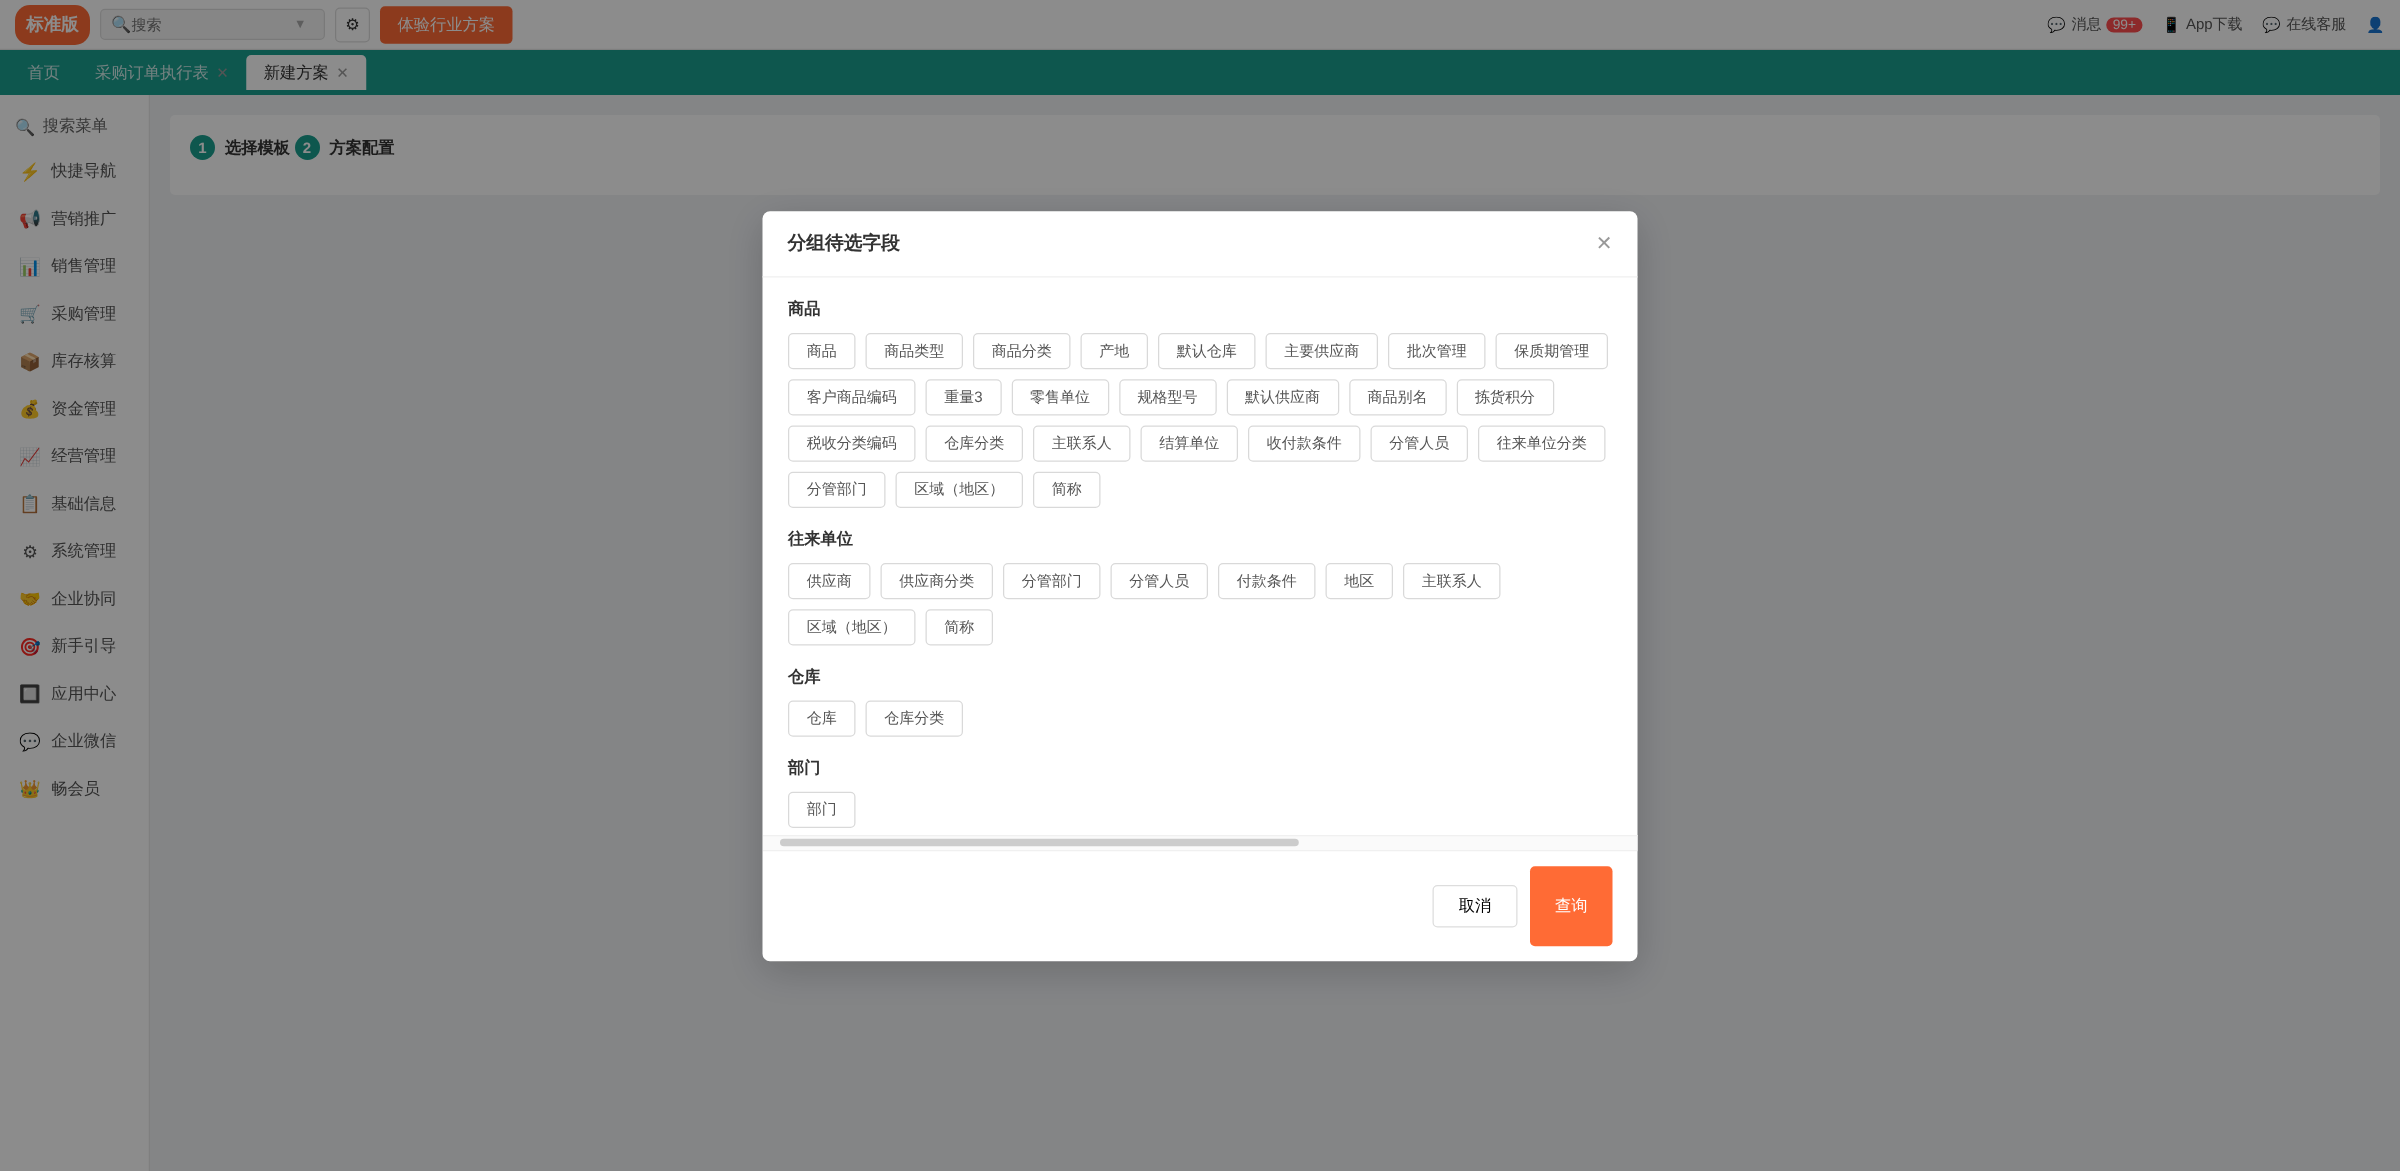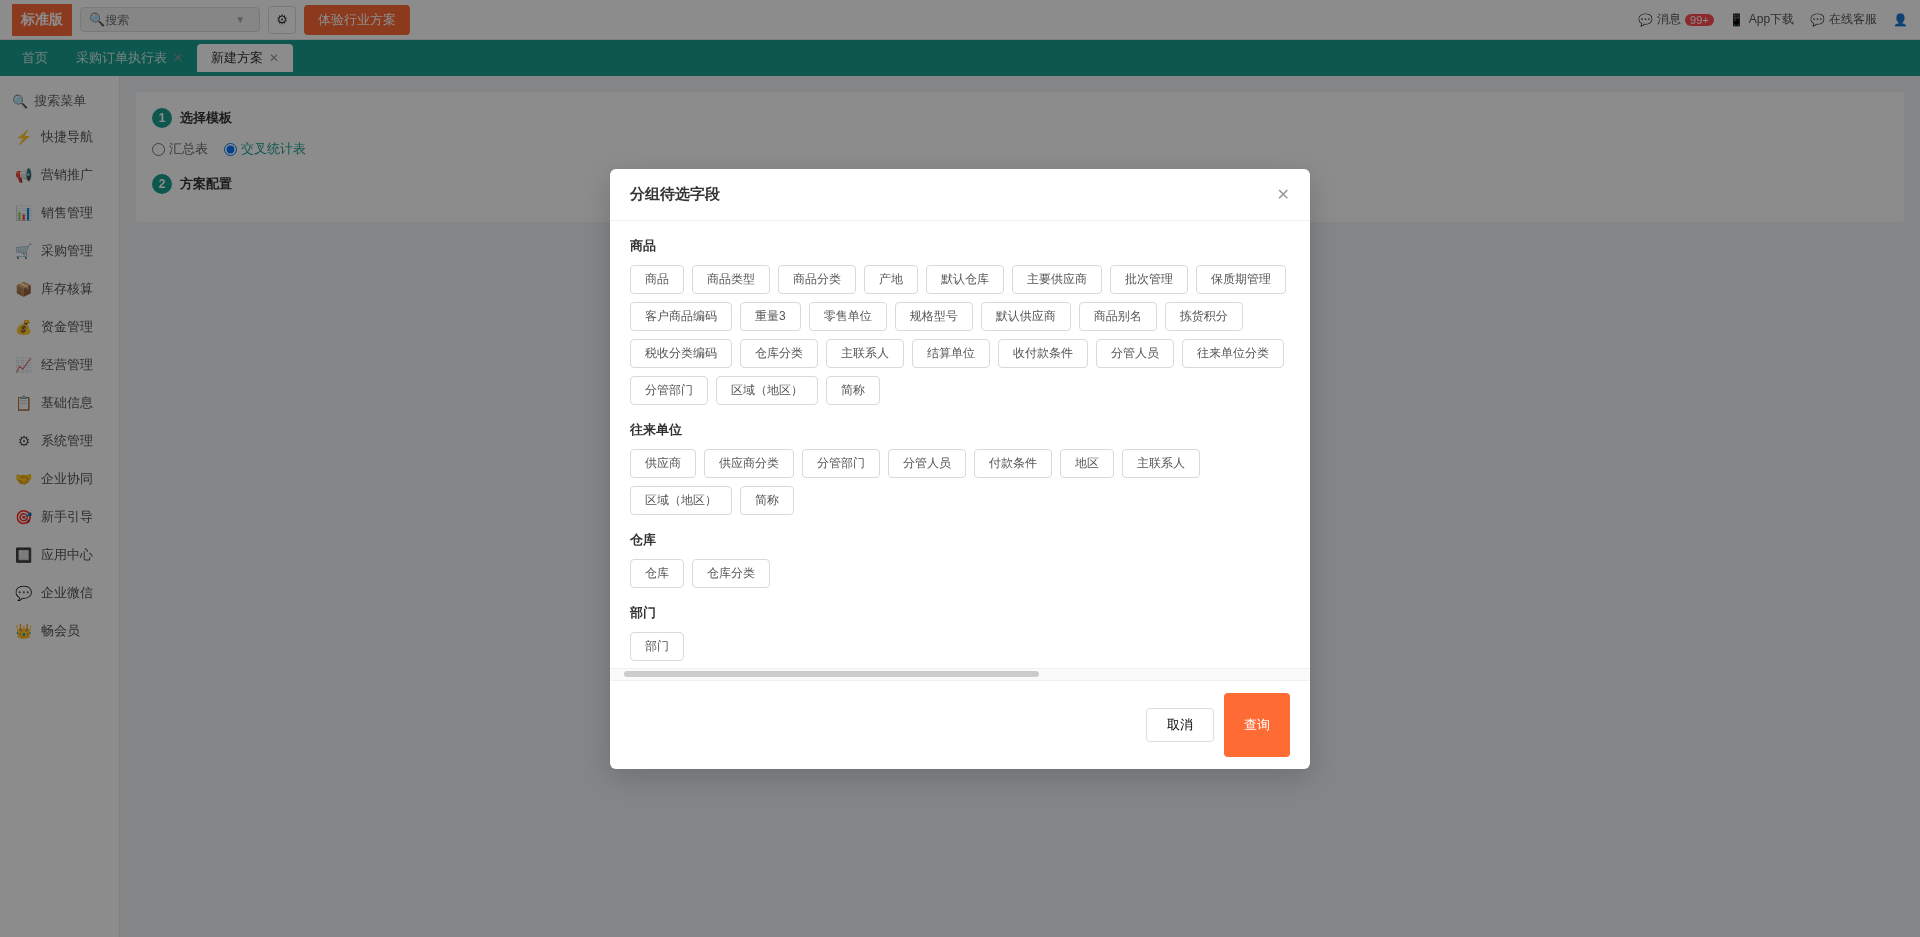--- a/index.html
+++ b/index.html
@@ -15,21 +15,21 @@
       padding: 0 12px;
       gap: 8px;
       position: fixed;
       top: 0; left: 0; right: 0;
       z-index: 100;
     }
     .top-bar .logo {
       width: 60px;
       height: 32px;
       background: #ff6b35;
-      border-radius: 1px;
+      border-radius: 12px;
       display: flex;
       align-items: center;
       justify-content: center;
       color: #fff;
       font-weight: bold;
       font-size: 14px;
       flex-shrink: 0;
     }
     .top-bar .search-area {
       display: flex;
@@ -446,28 +446,20 @@
 <div class="sidebar-bottom">
   <span style="cursor:pointer; font-size:16px; color:#999;">⚙</span>
   <span style="cursor:pointer; font-size:14px; color:#999;">◀</span>
 </div>
 
 <div class="main-content">
   <div class="config-card">
     <div class="step-label">
       <span class="step-num">1</span>
       <span>选择模板</span>
-    </div>
-    <div style="display:flex; gap:16px; align-items:center; margin-bottom:16px;">
-      <label style="display:flex; align-items:center; gap:4px; cursor:pointer; font-size:13px; color:#666;">
-        <input type="radio" name="template" style=""> 汇总表
-      </label>
-      <label style="display:flex; align-items:center; gap:4px; cursor:pointer; font-size:13px; color:#1a9e8f;">
-        <input type="radio" name="template" checked="" style=""> 交叉统计表
-      </label>
     </div>
     <div class="step-label">
       <span class="step-num">2</span>
       <span>方案配置</span>
     </div>
   </div>
 </div>
 
 <div class="overlay">
   <div class="modal">

